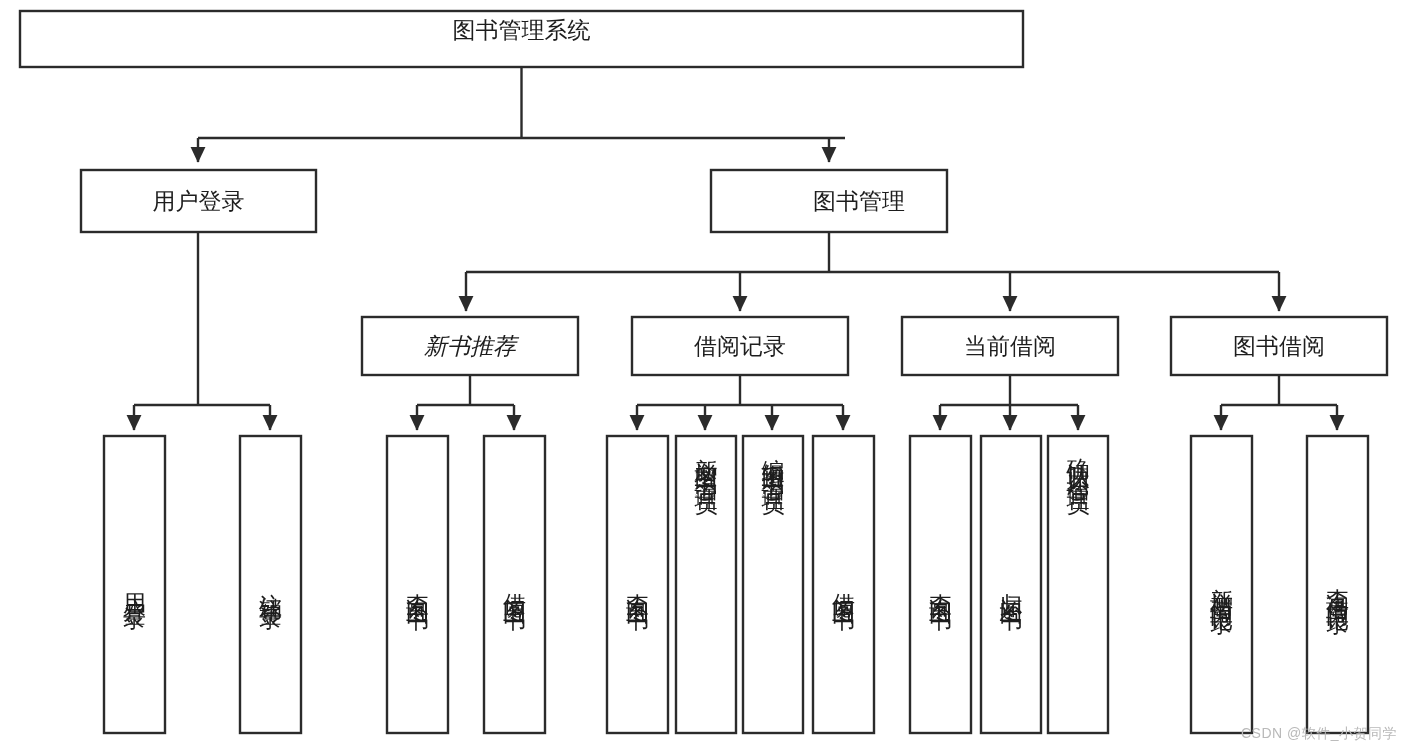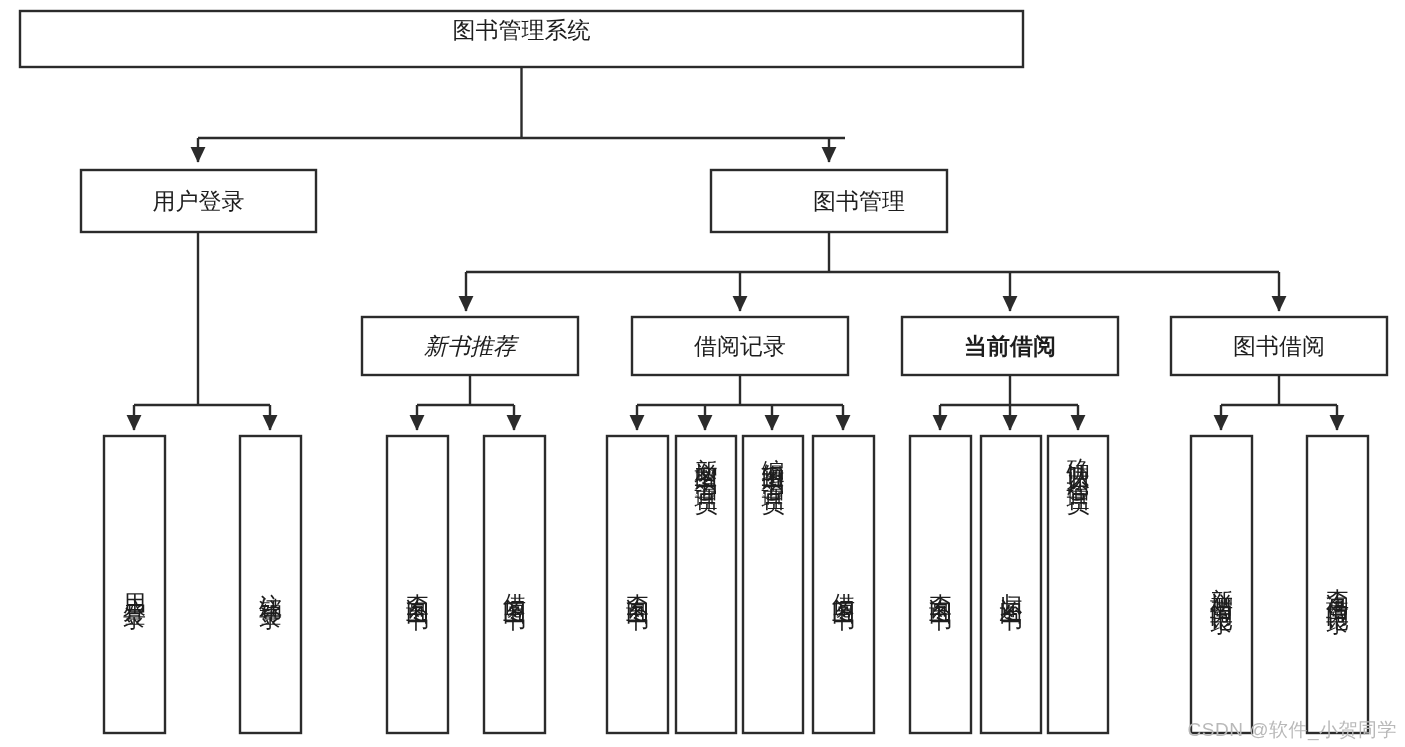--- a/index.html
+++ b/index.html
@@ -65,21 +65,21 @@
     font-size: 23px;
     color: #1d1d1d;
     white-space: nowrap;
     pointer-events: none;
     font-family: "Liberation Sans", "DejaVu Sans", sans-serif;
   }
   #watermark {
     position: absolute;
     right: 8px;
     bottom: 4px;
-    font-size: 19px;
+    font-size: 14px;
     color: #b9b9b9;
     font-family: "Liberation Sans", "DejaVu Sans", sans-serif;
     letter-spacing: 0.5px;
     white-space: nowrap;
   }
 </style>
 </head>
 <body>
 
 <div id="diagram-root">
@@ -174,21 +174,21 @@
     <rect class="node-box" x="1307" y="436" width="61" height="297"></rect>
   </svg>
 
   <div class="hlabel-wrap" style="left:20px; top:11px; width:1003px; height:39px;">图书管理系统</div>
 
   <div class="hlabel-wrap" style="left:81px; top:170px; width:235px; height:62px;">用户登录</div>
   <div class="hlabel-wrap" style="left:741px; top:170px; width:236px; height:62px;">图书管理</div>
 
   <div class="hlabel-wrap" style="left:362px; top:317px; width:216px; height:58px;font-style:italic;">新书推荐</div>
   <div class="hlabel-wrap" style="left:632px; top:317px; width:216px; height:58px;">借阅记录</div>
-  <div class="hlabel-wrap" style="left:902px; top:317px; width:216px; height:58px;font-weight:bold;">当前借阅</div>
+  <div class="hlabel-wrap" style="left:902px; top:317px; width:216px; height:58px;">当前借阅</div>
   <div class="hlabel-wrap" style="left:1171px; top:317px; width:216px; height:58px;">图书借阅</div>
 
   <div class="vlabel-wrap" style="left:104px; top:436px; width:61px; height:297px;">用户登录</div>
   <div class="vlabel-wrap" style="left:240px; top:436px; width:61px; height:297px;">注销登录</div>
 
   <div class="vlabel-wrap" style="left:387px; top:436px; width:61px; height:297px;">查询图书</div>
   <div class="vlabel-wrap" style="left:484px; top:436px; width:61px; height:297px;">借阅图书</div>
 
   <div class="vlabel-wrap" style="left:607px; top:436px; width:61px; height:297px;">查询图书</div>
   <div class="vlabel-wrap" style="left:676px; top:436px; width:60px; height:297px; justify-content:flex-start; padding-top:4px; box-sizing:border-box;">新增图书（管理员）</div>

